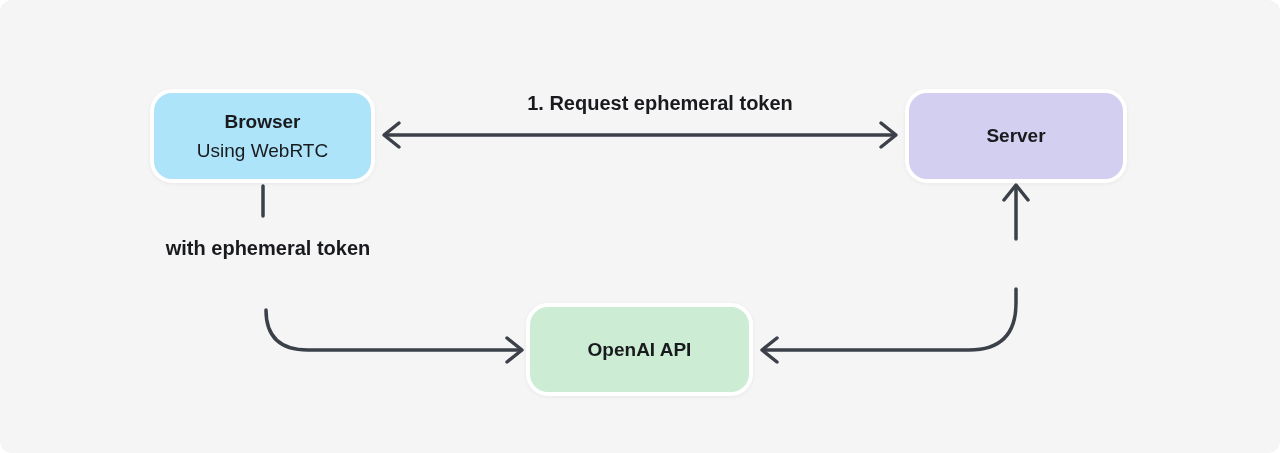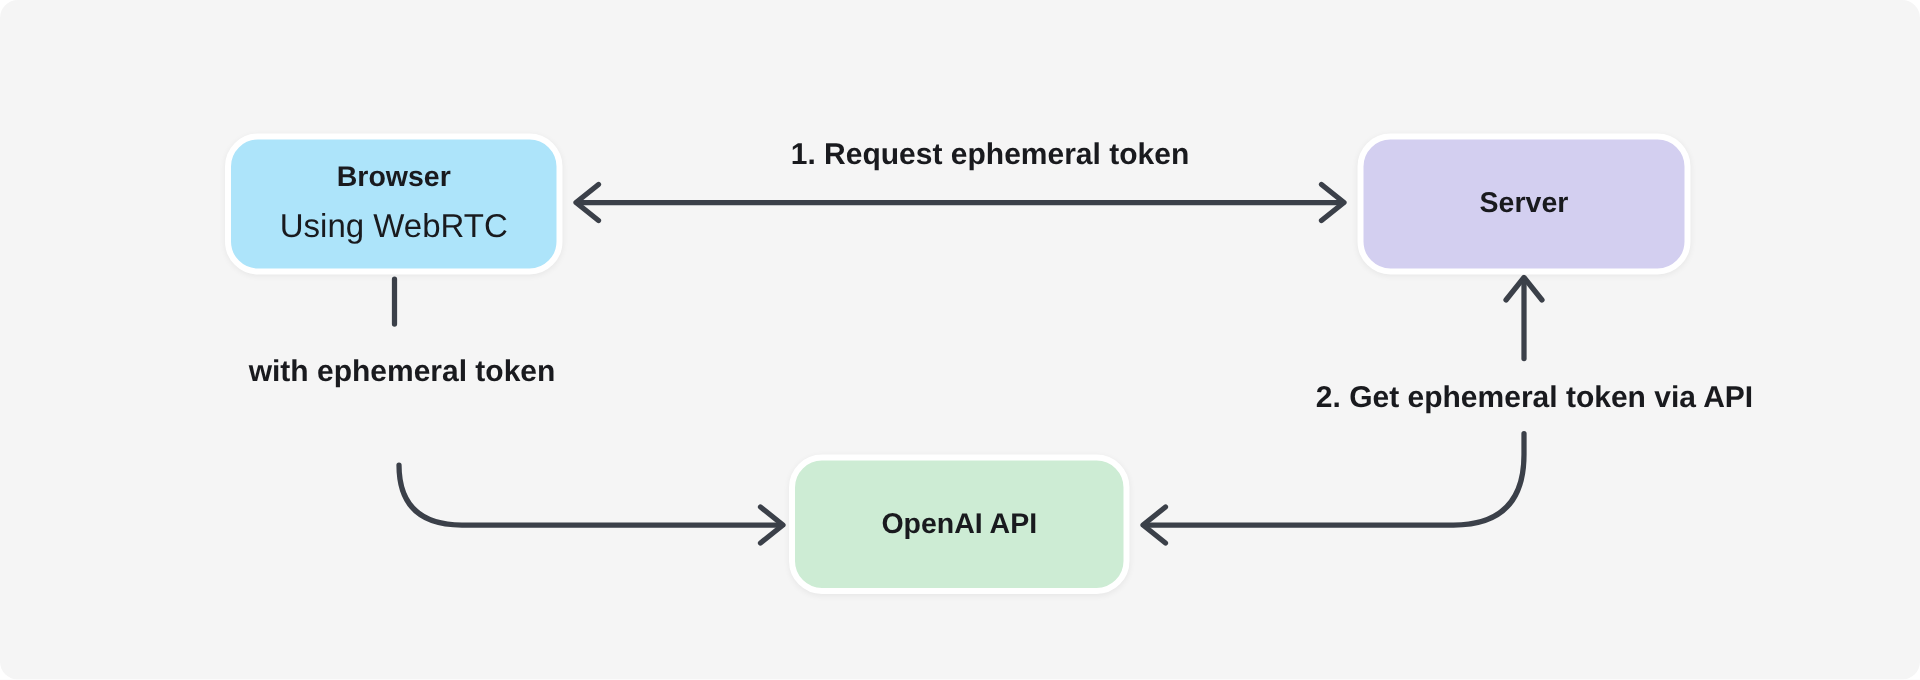--- a/index.html
+++ b/index.html
@@ -40,21 +40,21 @@
     text-align: center;
     line-height: 1.55;
   }
   .node .title {
     font-weight: bold;
     font-size: 19px;
     color: var(--text, #191A1E);
   }
   .node .subtitle {
     font-weight: normal;
-    font-size: 22px;
+    font-size: 19px;
     color: var(--text, #191A1E);
   }
   .node-browser { left: 150px; top: 89px; width: 225px; height: 94px; background: var(--browser-box, #ADE4FA); }
   .node-server  { left: 905px; top: 89px; width: 222px; height: 94px; background: var(--server-box, #D3CFF0); }
   .node-openai  { left: 526px; top: 303px; width: 227px; height: 93px; background: var(--openai-box, #CDECD4); }
   .edge-label {
     position: absolute;
     font-weight: bold;
     font-size: 20px;
     color: var(--text, #191A1E);
@@ -96,19 +96,18 @@
   <div class="node node-openai">
     <div class="title">OpenAI API</div>
   </div>
 
   <div class="node node-server">
     <div class="title">Server</div>
   </div>
 
   <div class="edge-label label-step1">1. Request ephemeral token</div>
 
-  <div class="edge-label label-step2">2. Get ephemeral token via API</div>
 
   <div class="edge-label label-step3">
     <div>with ephemeral token</div>
   </div>
 
 </div>
 
 </body></html>

